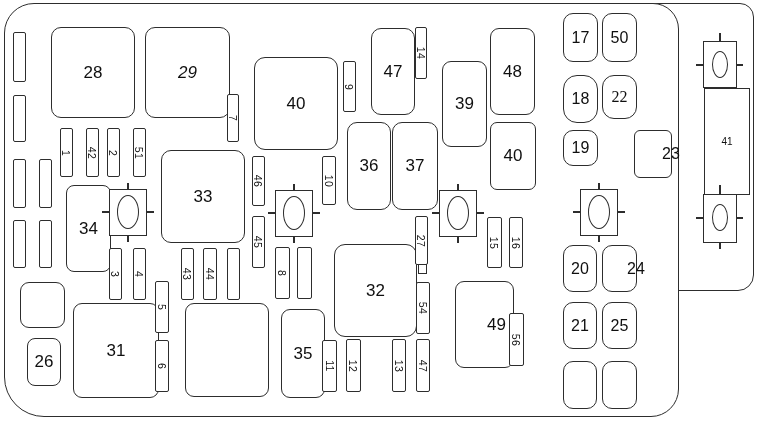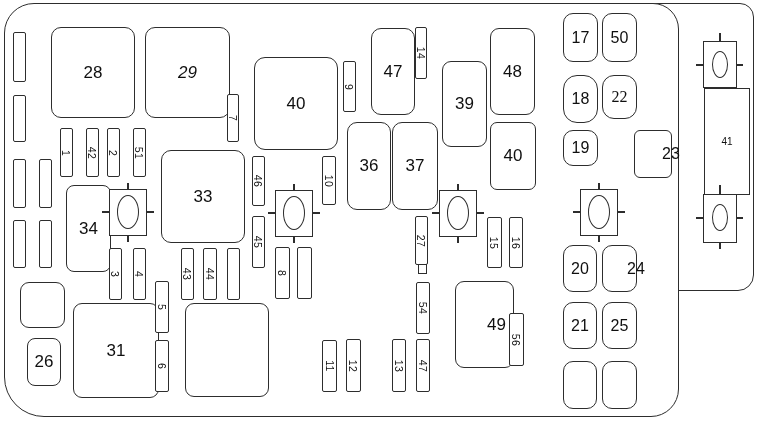--- a/index.html
+++ b/index.html
@@ -79,22 +79,28 @@
     </div>
     <div class="box relay" style="left: 384px; top: 122px; width: 46px; height: 88px; border-radius: 10px;">
       <span>37</span>
     </div>
     <div class="box relay" style="left: 153px; top: 150px; width: 84px; height: 93px; border-radius: 10px;">
       <span>33</span>
     </div>
     <div class="box relay" style="left: 58px; top: 185px; width: 45px; height: 87px; border-radius: 8px;">
       <span>34</span>
     </div>
+    <div class="box relay" style="left: 326px; top: 244px; width: 83px; height: 93px; border-radius: 11px;">
+      <span>32</span>
+    </div>
     <div class="box relay" style="left: 65px; top: 303px; width: 86px; height: 95px; border-radius: 9px;">
       <span>31</span>
+    </div>
+    <div class="box relay" style="left: 273px; top: 309px; width: 44px; height: 89px; border-radius: 9px;">
+      <span>35</span>
     </div>
     <div class="box relay" style="left: 447px; top: 281px; width: 59px; height: 87px; border-radius: 9px; padding-left: 24px;">
       <span>49</span>
     </div>
     <div class="box relay" style="left: 19px; top: 338px; width: 34px; height: 48px; border-radius: 8px; text-align: right;">
       <span>26</span>
     </div>
     <div class="box relay" style="left: 12px; top: 282px; width: 45px; height: 46px; border-radius: 9px;"></div>
     <div class="box relay" style="left: 177px; top: 303px; width: 84px; height: 94px; border-radius: 9px;"></div>
     <div class="box block" style="left: 563px; top: 13px; width: 35px; height: 49px; border-radius: 10px;">

